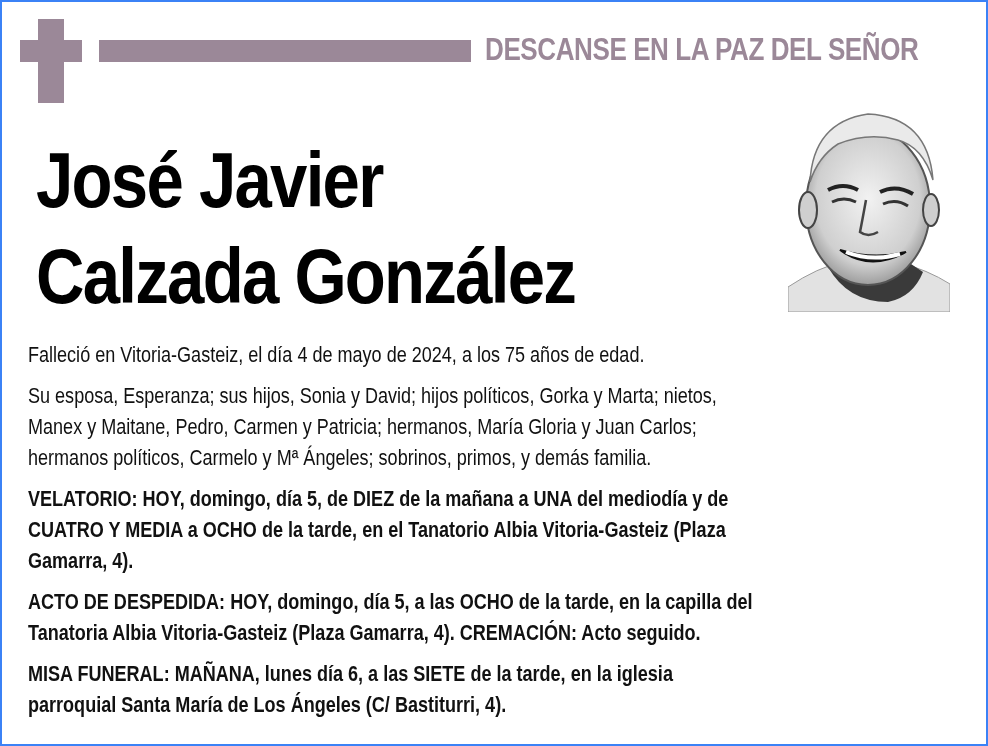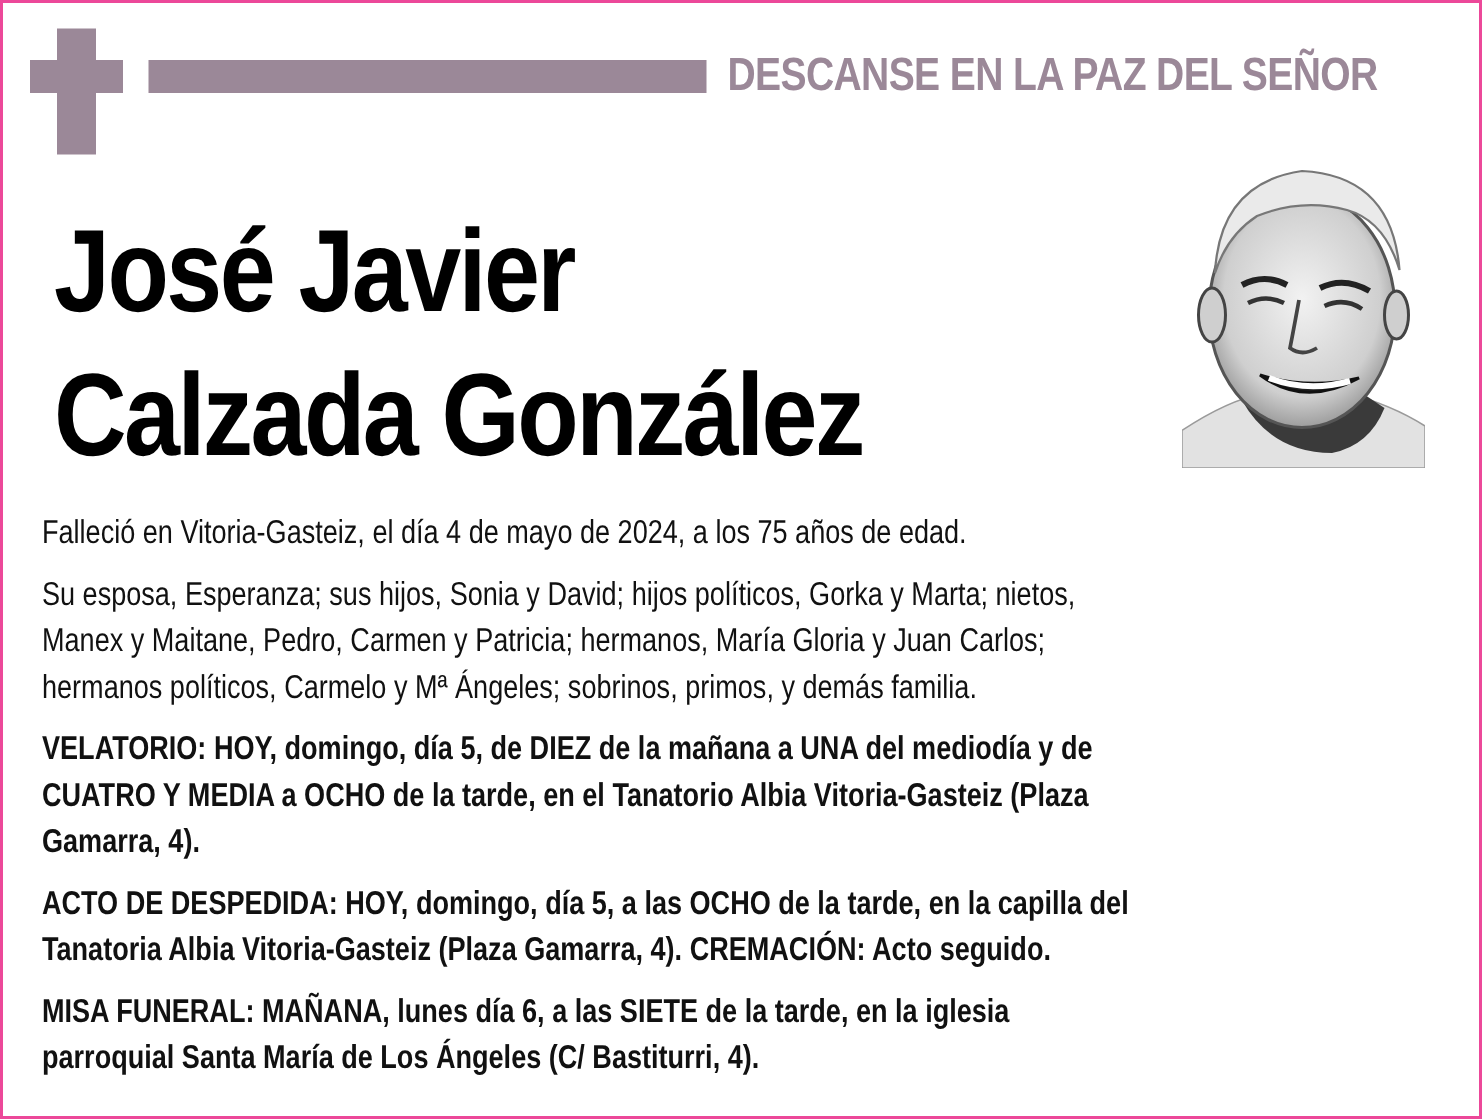--- a/index.html
+++ b/index.html
@@ -1,19 +1,19 @@
 <!DOCTYPE html>
 <html><head>
 <meta charset="utf-8">
 <style>
   html, body { margin: 0; padding: 0; background: #ffffff; }
   body { width: 988px; height: 746px; position: relative; overflow: hidden; }
   .card {
     position: absolute; left: 0; top: 0; width: 984px; height: 742px;
-    border: 2px solid #ec4899; background: #fff; box-sizing: content-box;
+    border: 2px solid #3b82f6; background: #fff; box-sizing: content-box;
   }
   .cross-v { position: absolute; left: 36px; top: 17px; width: 26px; height: 84px; background: var(--accent); }
   .cross-h { position: absolute; left: 18px; top: 38px; width: 62px; height: 22px; background: var(--accent); }
   .rule { position: absolute; left: 97px; top: 38px; width: 372px; height: 22px; background: var(--accent); }
   .header-text {
     position: absolute; left: 483px; top: 30px; width: 470px;
     font-family: "Liberation Sans", sans-serif; font-weight: bold;
     font-size: 31px; color: var(--accent); letter-spacing: -0.5px;
     transform: scaleX(0.84); transform-origin: left top; white-space: nowrap;
   }

